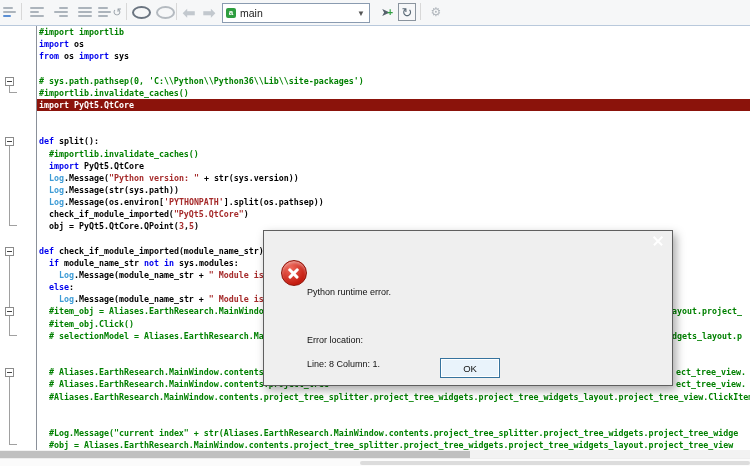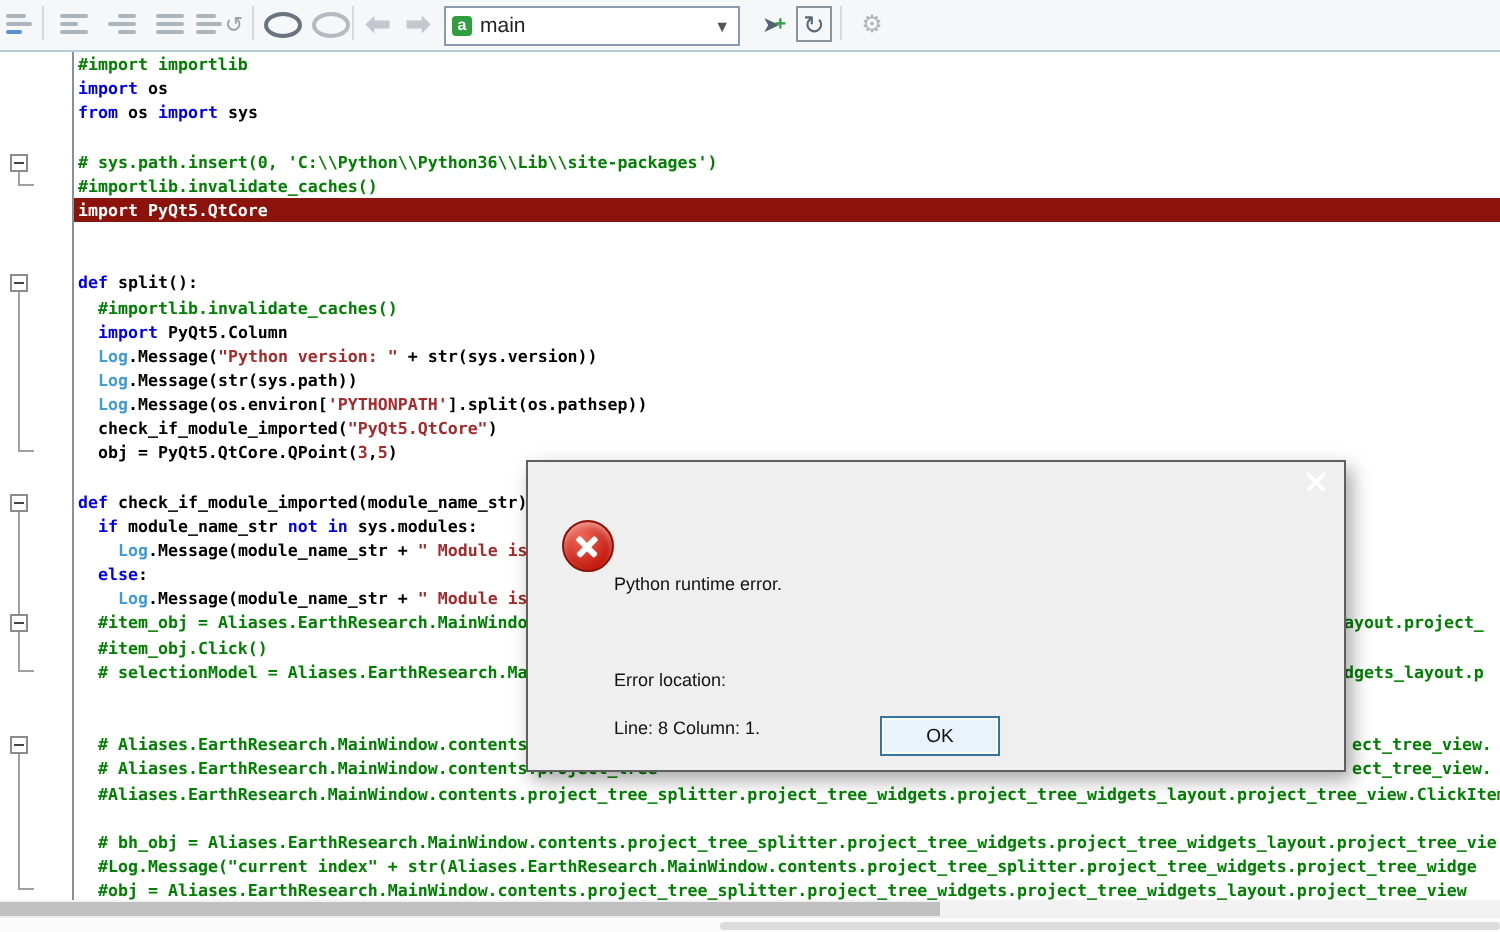--- a/index.html
+++ b/index.html
@@ -145,44 +145,44 @@
       <span style="color:#b0b6bc;font-size:12px">⚙</span>
     </div>
   </div>
 
   <div class="editor">
     <div class="gutter-line"></div>
     <div>
         <div class="code-line" style="top: 0px;"><span class="c-c">#import importlib</span></div>
         <div class="code-line" style="top: 12.15px;"><span class="c-k">import</span><span class="c-d"> os</span></div>
         <div class="code-line" style="top: 24.3px;"><span class="c-k">from</span><span class="c-d"> os </span><span class="c-k">import</span><span class="c-d"> sys</span></div>
-        <div class="code-line" style="top: 48.6px;"><span class="c-c"># sys.path.insert(0, 'C:\\Python\\Python36\\Lib\\site-packages')</span></div>
+        <div class="code-line" style="top: 48.6px;"><span class="c-c"># sys.path.pathsep(0, 'C:\\Python\\Python36\\Lib\\site-packages')</span></div>
         <div class="code-line" style="top: 60.75px;"><span class="c-c">#importlib.invalidate_caches()</span></div>
         <div class="code-line hl" style="top: 72.9px;"><span class="c-w">import PyQt5.QtCore</span></div>
         <div class="code-line" style="top: 109.35px;"><span class="c-k">def</span><span class="c-d"> split():</span></div>
         <div class="code-line" style="top: 121.5px;"><span class="c-d">  </span><span class="c-c">#importlib.invalidate_caches()</span></div>
-        <div class="code-line" style="top: 133.65px;"><span class="c-d">  </span><span class="c-k">import</span><span class="c-d"> PyQt5.Column</span></div>
+        <div class="code-line" style="top: 133.65px;"><span class="c-d">  </span><span class="c-k">import</span><span class="c-d"> PyQt5.QtCore</span></div>
         <div class="code-line" style="top: 145.8px;"><span class="c-d">  </span><span class="c-l">Log</span><span class="c-d">.Message(</span><span class="c-s">"Python version: "</span><span class="c-d"> + str(sys.version))</span></div>
         <div class="code-line" style="top: 157.95px;"><span class="c-d">  </span><span class="c-l">Log</span><span class="c-d">.Message(str(sys.path))</span></div>
         <div class="code-line" style="top: 170.1px;"><span class="c-d">  </span><span class="c-l">Log</span><span class="c-d">.Message(os.environ[</span><span class="c-s">'PYTHONPATH'</span><span class="c-d">].split(os.pathsep))</span></div>
         <div class="code-line" style="top: 182.25px;"><span class="c-d">  check_if_module_imported(</span><span class="c-s">"PyQt5.QtCore"</span><span class="c-d">)</span></div>
         <div class="code-line" style="top: 194.4px;"><span class="c-d">  obj = PyQt5.QtCore.QPoint(</span><span class="c-n">3</span><span class="c-d">,</span><span class="c-n">5</span><span class="c-d">)</span></div>
         <div class="code-line" style="top: 218.7px;"><span class="c-k">def</span><span class="c-d"> check_if_module_imported(module_name_str):</span></div>
         <div class="code-line" style="top: 230.85px;"><span class="c-d">  </span><span class="c-k">if</span><span class="c-d"> module_name_str </span><span class="c-k">not</span><span class="c-d"> </span><span class="c-k">in</span><span class="c-d"> sys.modules:</span></div>
         <div class="code-line" style="top: 243px;"><span class="c-d">    </span><span class="c-l">Log</span><span class="c-d">.Message(module_name_str + </span><span class="c-s">" Module is not imported")</span></div>
         <div class="code-line" style="top: 255.15px;"><span class="c-d">  </span><span class="c-k">else</span><span class="c-d">:</span></div>
         <div class="code-line" style="top: 267.3px;"><span class="c-d">    </span><span class="c-l">Log</span><span class="c-d">.Message(module_name_str + </span><span class="c-s">" Module is imported")</span></div>
         <div class="code-line" style="top: 279.45px;"><span class="c-d">  </span><span class="c-c">#item_obj = Aliases.EarthResearch.MainWindow.contents.project_tree</span></div>
         <div class="code-line" style="top: 291.6px;"><span class="c-d">  </span><span class="c-c">#item_obj.Click()</span></div>
         <div class="code-line" style="top: 303.75px;"><span class="c-d">  </span><span class="c-c"># selectionModel = Aliases.EarthResearch.MainWindow.contents.project</span></div>
         <div class="code-line" style="top: 340.2px;"><span class="c-d">  </span><span class="c-c"># Aliases.EarthResearch.MainWindow.contents.project_tree</span></div>
         <div class="code-line" style="top: 352.35px;"><span class="c-d">  </span><span class="c-c"># Aliases.EarthResearch.MainWindow.contents.project_tree</span></div>
         <div class="code-line" style="top: 364.5px;"><span class="c-d">  </span><span class="c-c">#Aliases.EarthResearch.MainWindow.contents.project_tree_splitter.project_tree_widgets.project_tree_widgets_layout.project_tree_view.ClickItem</span></div>
         <div class="code-line" style="top: 376.65px;"><span class="c-d">  </span></div>
-        <div class="code-line" style="top: 388.8px;"><span class="c-d">  </span><span class="c-c"># bh_obj = Aliases.EarthResearch.MainWindow.contents.project_tree_splitter.project_tree_widgets.project_tree_widgets_layout.project_tree_vie</span></div>
+        <div class="code-line" style="top: 388.8px;"><span class="c-d">  </span></div>
         <div class="code-line" style="top: 400.95px;"><span class="c-d">  </span><span class="c-c">#Log.Message("current index" + str(Aliases.EarthResearch.MainWindow.contents.project_tree_splitter.project_tree_widgets.project_tree_widge</span></div>
         <div class="code-line" style="top: 413.1px;"><span class="c-d">  </span><span class="c-c">#obj = Aliases.EarthResearch.MainWindow.contents.project_tree_splitter.project_tree_widgets.project_tree_widgets_layout.project_tree_view</span></div>
         <div class="frag c-c" style="top: 279.45px; left: 672px;">ayout.project_</div>
         <div class="frag c-c" style="top: 303.75px; left: 672px;">dgets_layout.p</div>
         <div class="frag c-c" style="top: 340.2px; left: 676px;">ect_tree_view.</div>
         <div class="frag c-c" style="top: 352.35px; left: 676px;">ect_tree_view.</div>
         <div class="fold" style="top: 50.6px;">
           <i></i>
         </div>
         <div class="fold" style="top: 111.35px;">

